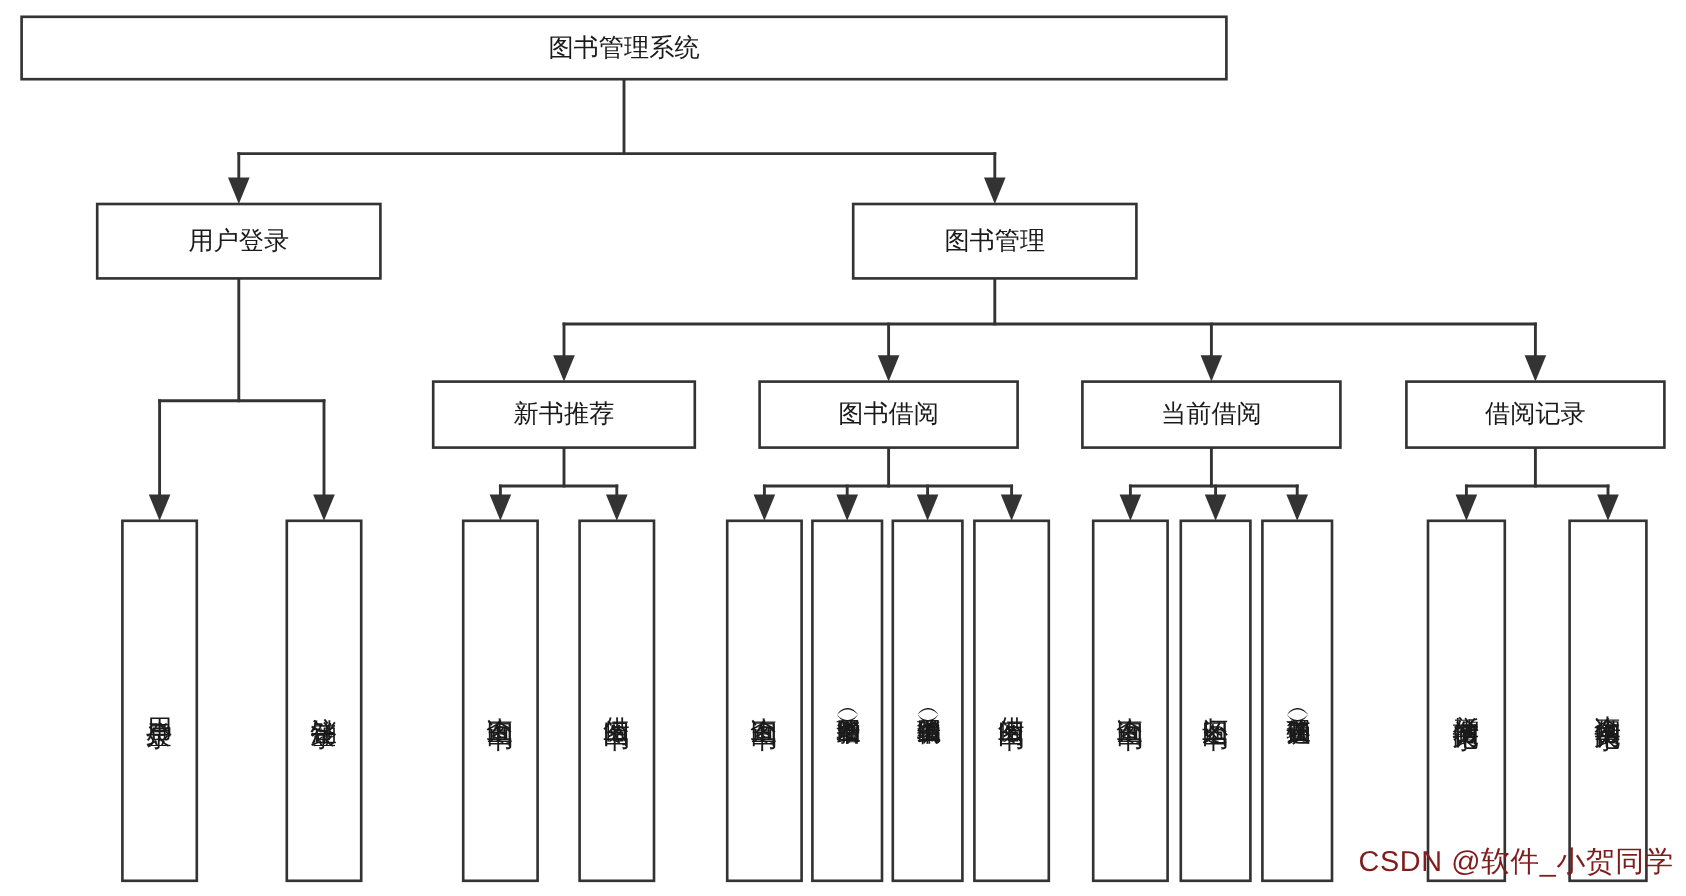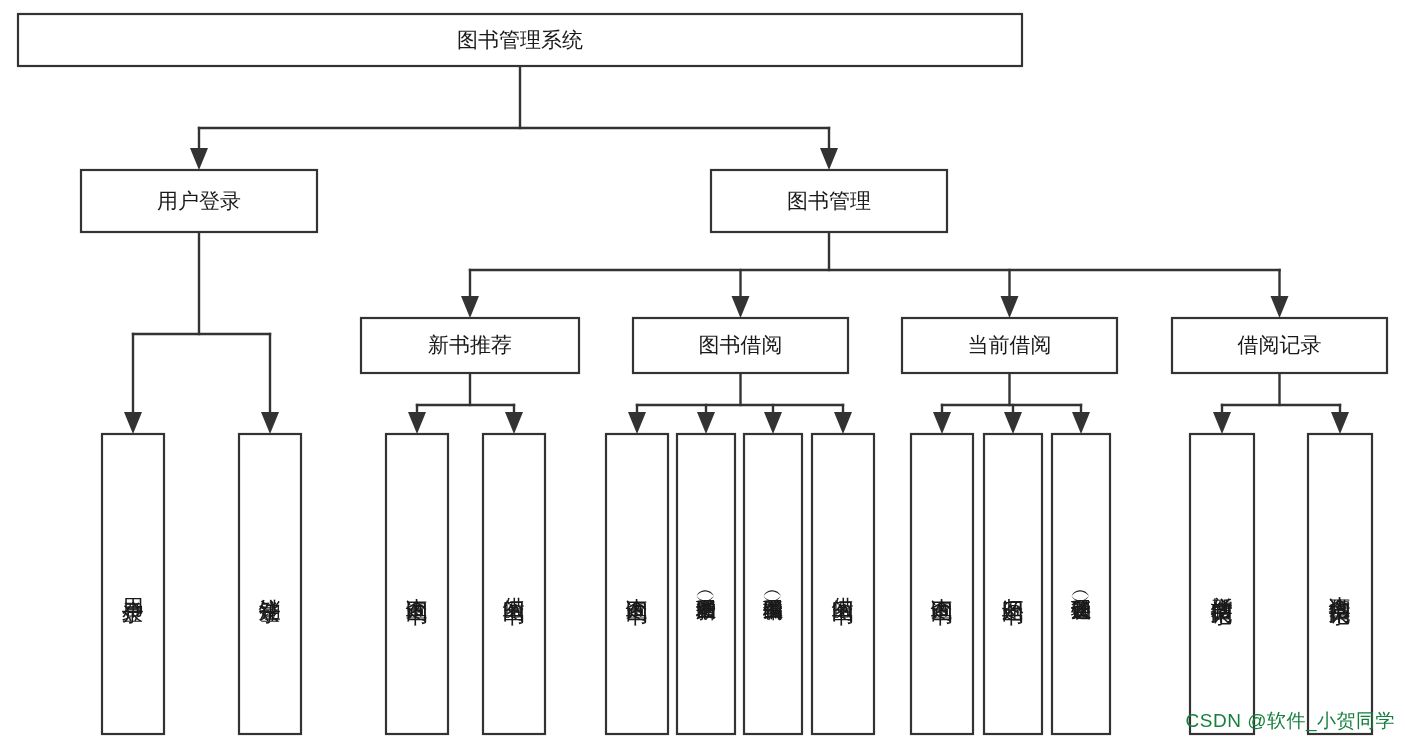--- a/index.html
+++ b/index.html
@@ -65,22 +65,22 @@
     color: #1a1a1a;
     letter-spacing: 2px;
     white-space: nowrap;
     text-align: center;
   }
   .watermark {
     position: absolute;
     right: 10px;
     bottom: 6px;
     font-family: "Liberation Sans", "DejaVu Sans", sans-serif;
-    font-size: 19px;
-    color: #15803d;
+    font-size: 24px;
+    color: #7f1d1d;
     white-space: nowrap;
     letter-spacing: 0.5px;
     pointer-events: none;
   }
 </style>
 </head>
 <body>
 
 <div id="diagram-root">
 

